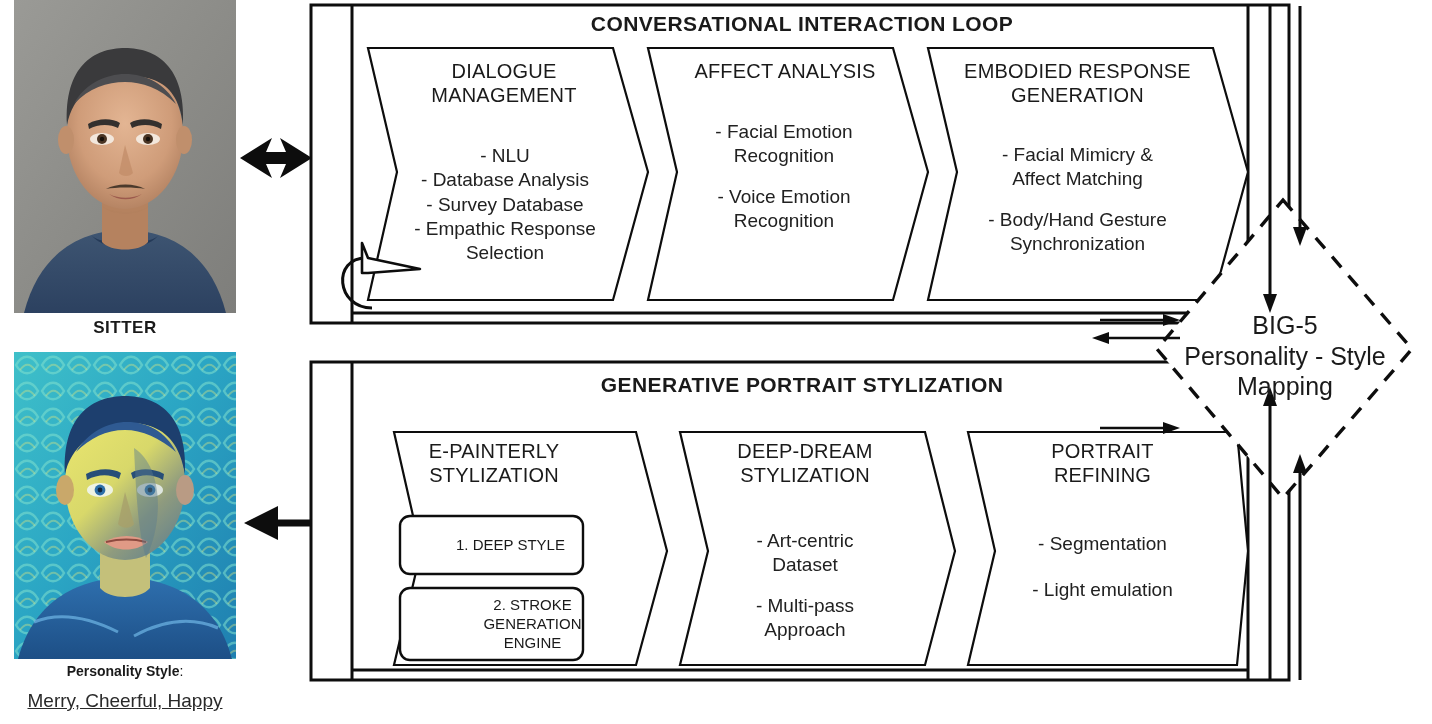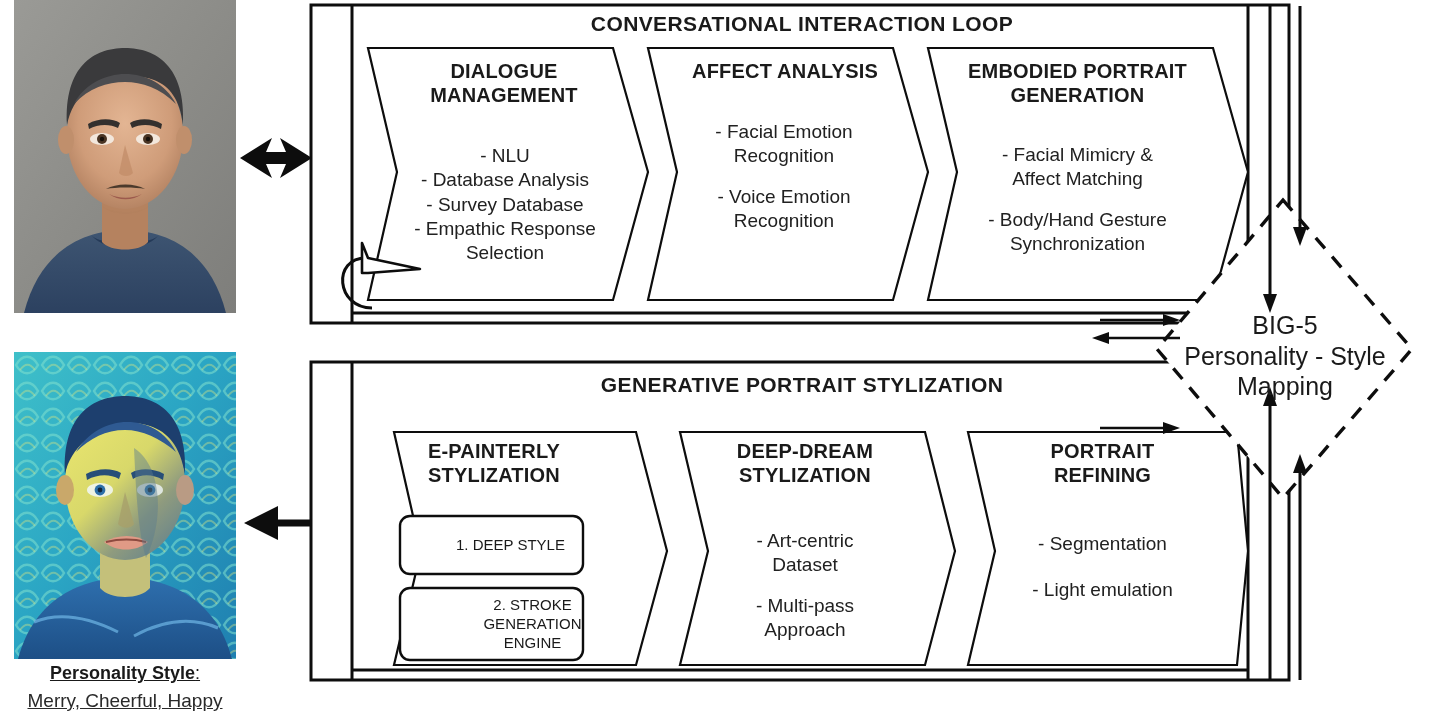--- a/index.html
+++ b/index.html
@@ -31,31 +31,31 @@
 
   .caption {
     position: absolute;
     width: 250px;
     left: 0;
     text-align: center;
     font-family: "Liberation Sans", sans-serif;
     color: #1a1a1a;
   }
   #sitter-caption { top: 318px; font-size: 17px; font-weight: bold; letter-spacing: .5px; }
-  #style-caption  { top: 663px; font-size: 18px; font-weight: bold; text-decoration: underline; }
+  #style-caption  { top: 663px; font-size: 14px; font-weight: bold; }
   #style-caption .thin { font-weight: normal; }
   #style-values   { top: 690px; font-size: 19px; font-weight: normal; color: #2a2a2a; text-decoration: underline; }
 
   
   .svg-layer { position: absolute; left: 0; top: 0; width: 1432px; height: 724px; pointer-events: none; }
 
   
   .txt { position: absolute; color: #1a1a1a; text-align: center; line-height: 1.16; }
   .band-title { font-size: 21px; font-weight: bold; letter-spacing: .4px; }
-  .chev-title { font-size: 20px; font-weight: bold; letter-spacing: .2px; line-height: 1.18; }
+  .chev-title { font-size: 20px; font-weight: normal; letter-spacing: .2px; line-height: 1.18; }
   .chev-body  { font-size: 19px; font-weight: normal; line-height: 1.28; color: #212121; }
   .diamond-text { font-size: 25px; font-weight: normal; color: #1a1a1a; line-height: 1.22; }
   .pill-text { font-size: 15px; font-weight: normal; color: #1a1a1a; line-height: 1.25; margin-left: 19px; }
   .gap { display:block; height: 16px; }
 </style>
 </head>
 <body>
 
 <div id="stage">
 
@@ -106,20 +106,21 @@
 
         <path d="M111 145 L105 173 C 108 177, 116 177, 119 173 Z" fill="#c18c68" opacity="0.75"></path>
 
         <path d="M92 189 C 102 183, 121 183, 131 189 C 121 187, 102 187, 92 189 Z" fill="#4b3a2c"></path>
         <path d="M95 194 C 105 199, 118 199, 128 194 C 119 201, 104 201, 95 194 Z" fill="#9c5a4d"></path>
 
         <path d="M88 206 C 98 214, 126 214, 135 206 C 126 216, 97 216, 88 206 Z" fill="#b3805e" opacity="0.6"></path>
       </svg>
     </div>
 
+    <div class="caption" id="sitter-caption">SITTER</div>
 
     <div class="photo-frame" id="styled-photo">
       <svg class="photo-canvas" viewBox="0 0 222 307" preserveAspectRatio="none">
         <defs>
           <linearGradient id="sbg" x1="0" y1="0" x2="1" y2="1">
             <stop offset="0" stop-color="#3fc0c9"></stop>
             <stop offset="0.45" stop-color="#2ba6c4"></stop>
             <stop offset="1" stop-color="#1f7fb0"></stop>
           </linearGradient>
           <linearGradient id="sface" x1="0.1" y1="0" x2="0.9" y2="1">
@@ -257,21 +258,21 @@
   </div>
   <div class="txt chev-body" style="left:660px; top:120px; width:248px;">
     <span>- Facial Emotion</span><br>
     <span>Recognition</span>
     <span class="gap"></span>
     <span>- Voice Emotion</span><br>
     <span>Recognition</span>
   </div>
 
   <div class="txt chev-title" style="left:940px; top:60px; width:275px;">
-    <span>EMBODIED PORTRAIT</span><br>
+    <span>EMBODIED RESPONSE</span><br>
     <span>GENERATION</span>
   </div>
   <div class="txt chev-body" style="left:940px; top:143px; width:275px;">
     <span>- Facial Mimicry &amp;</span><br>
     <span>Affect Matching</span>
     <span class="gap"></span>
     <span>- Body/Hand Gesture</span><br>
     <span>Synchronization</span>
   </div>
 

